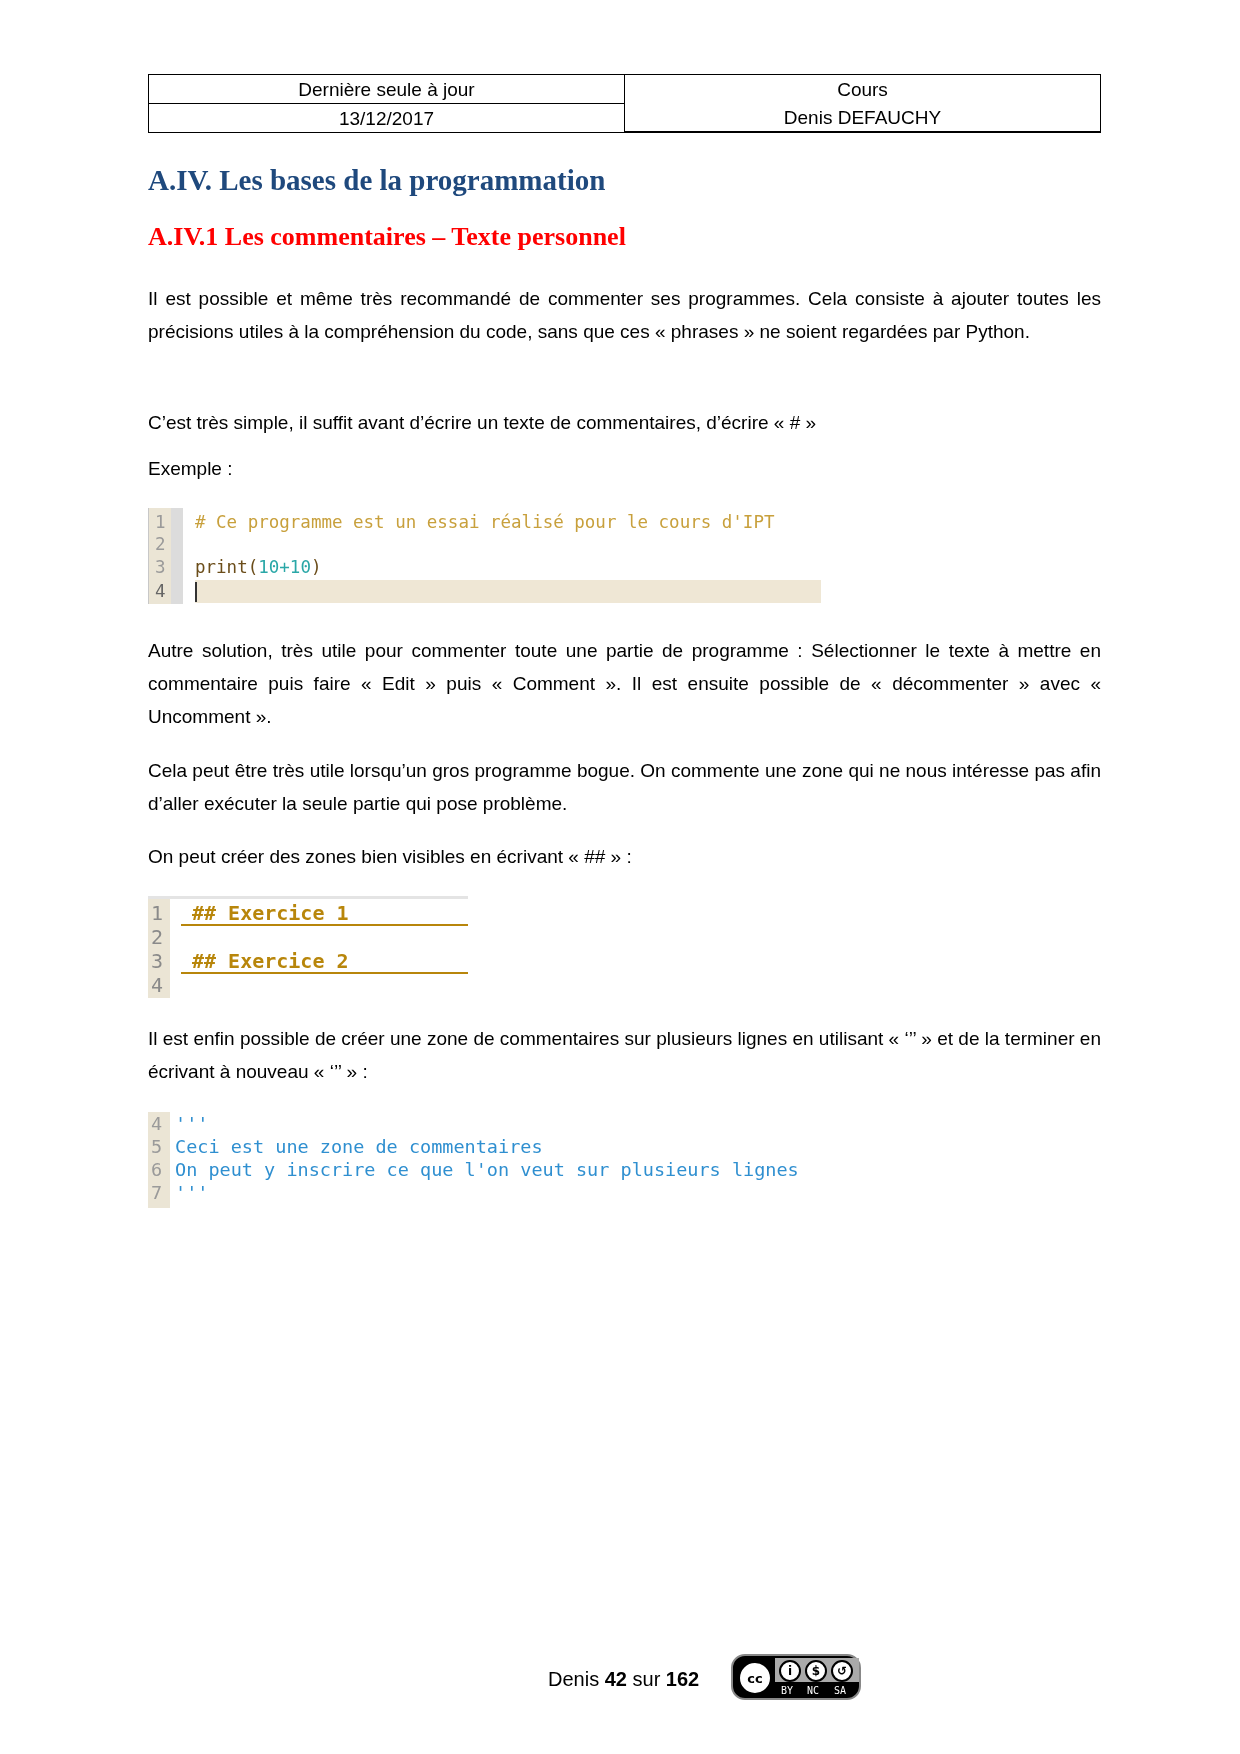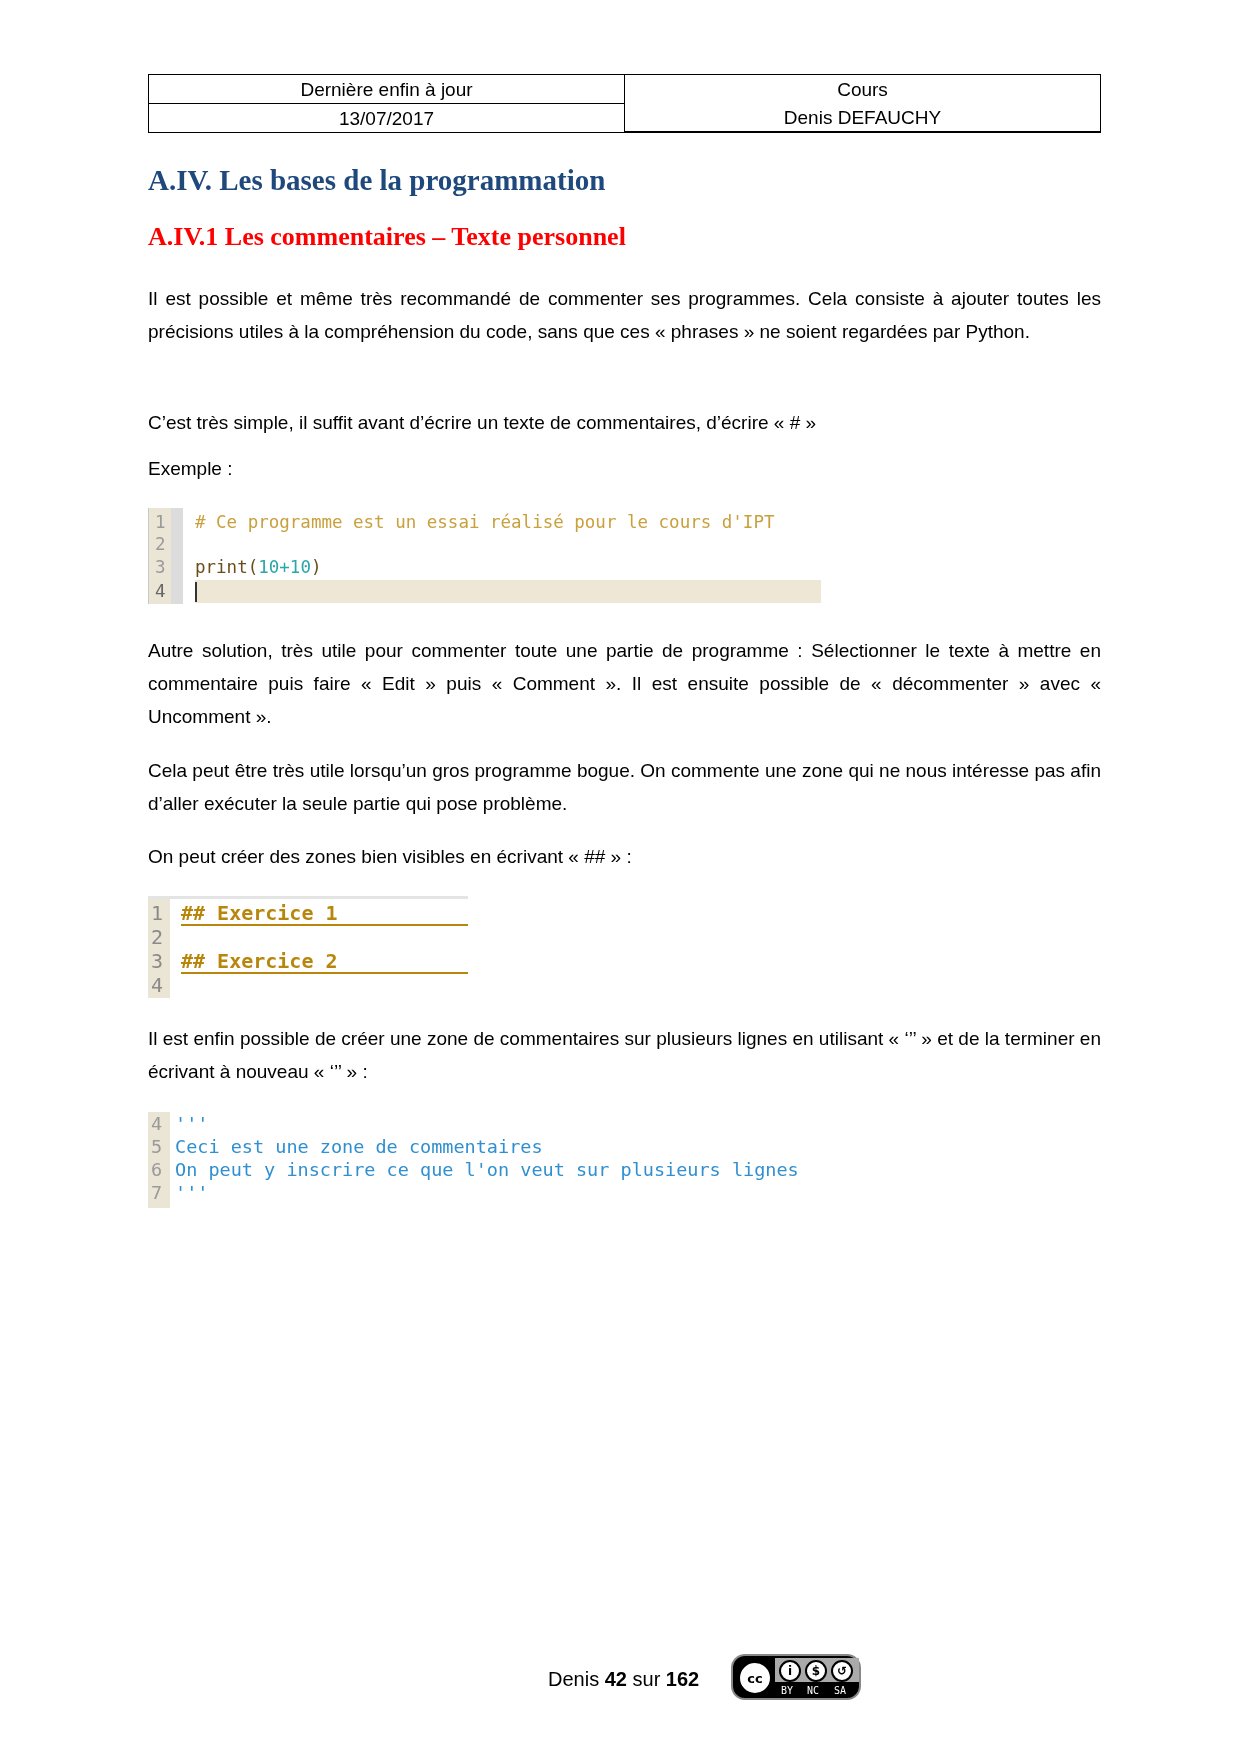--- a/index.html
+++ b/index.html
@@ -33,21 +33,21 @@
   .code1 .hl { position:absolute; left:46px; top:72px; width:626px; height:23px; background:#efe7d5; }
   .cmt { color:#c8a03c; }
   .kw { color:#6b4d1a; }
   .num { color:#2aa7a7; }
   .cursor { position:absolute; left:46px; top:74px; width:1.5px; height:20px; background:#333; }
   .code2 { left:148px; top:896px; width:320px; height:102px; }
   .code2 .topbar { position:absolute; left:0; top:0; width:320px; height:3px; background:#e4e4e4; }
   .code2 .gutter { position:absolute; left:0; top:3px; width:22px; height:99px; background:#ebe5d5; }
   .code2 .line { position:absolute; left:0; width:320px; height:24px; font-size:20px; line-height:24px; }
   .code2 .ln { position:absolute; left:3px; color:#8a8a8a; }
-  .code2 .txt { position:absolute; left:33px; color:#b8860b; font-weight:bold; white-space:pre; }
+  .code2 .txt { position:absolute; left:44px; color:#b8860b; font-weight:bold; white-space:pre; }
   .code2 .ul { position:absolute; left:33px; width:287px; height:1.5px; background:#b8860b; }
   .code3 { left:148px; top:1112px; width:700px; height:96px; }
   .code3 .gutter { position:absolute; left:0; top:0; width:22px; height:96px; background:#ebe5d5; }
   .code3 .line { position:absolute; left:0; height:23px; font-size:18.5px; line-height:23px; }
   .code3 .ln { position:absolute; left:3px; color:#9a9a9a; }
   .code3 .txt { position:absolute; left:27px; color:#2f8fd0; white-space:pre; }
   
   .footer { position:absolute; left:548px; top:1668px; font-size:20px; }
   .footer b { font-weight:bold; }
   .cc { position:absolute; left:731px; top:1654px; width:130px; height:46px; background:#000;
@@ -60,22 +60,22 @@
         font-weight:bold; display:flex; align-items:center; justify-content:center; }
   .cc .lbl { position:absolute; top:29px; color:#fff; font-family:"DejaVu Sans Mono", monospace;
         font-size:10px; }
   .cc .gray { position:absolute; left:42px; top:2px; width:84px; height:24px; background:#aaa; }
 </style>
 </head>
 <body>
 
 <div class="hdr">
   <div class="hcol">
-    <div class="hcell top">Dernière enfin à jour</div>
-    <div class="hcell">13/07/2017</div>
+    <div class="hcell top">Dernière seule à jour</div>
+    <div class="hcell">13/12/2017</div>
   </div>
   <div class="hcol">
     <div class="hcell">Cours</div>
     <div class="hcell top">Denis DEFAUCHY</div>
   </div>
 </div>
 
 <div class="abs h1">A.IV. Les bases de la programmation</div>
 <div class="abs h2">A.IV.1 Les commentaires – Texte personnel</div>
 

